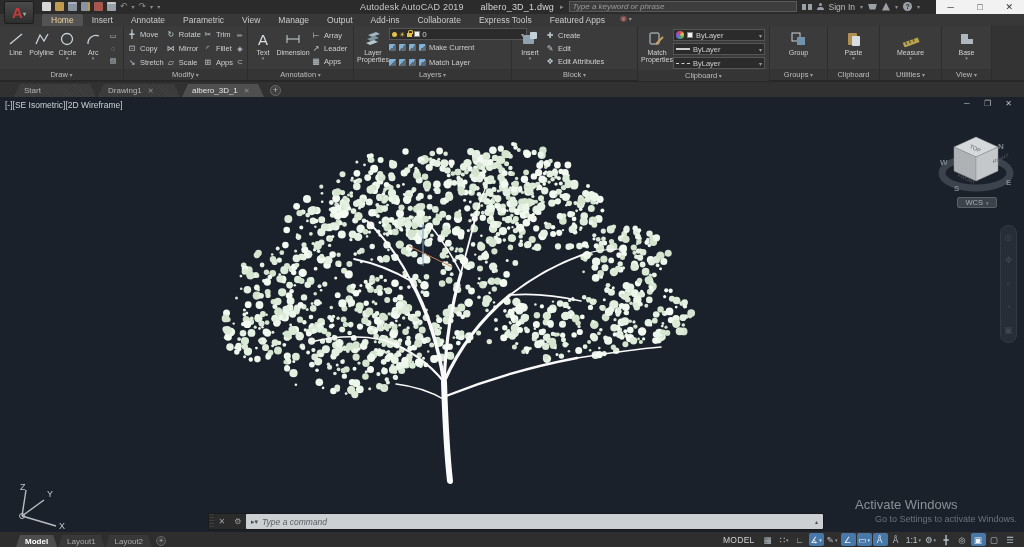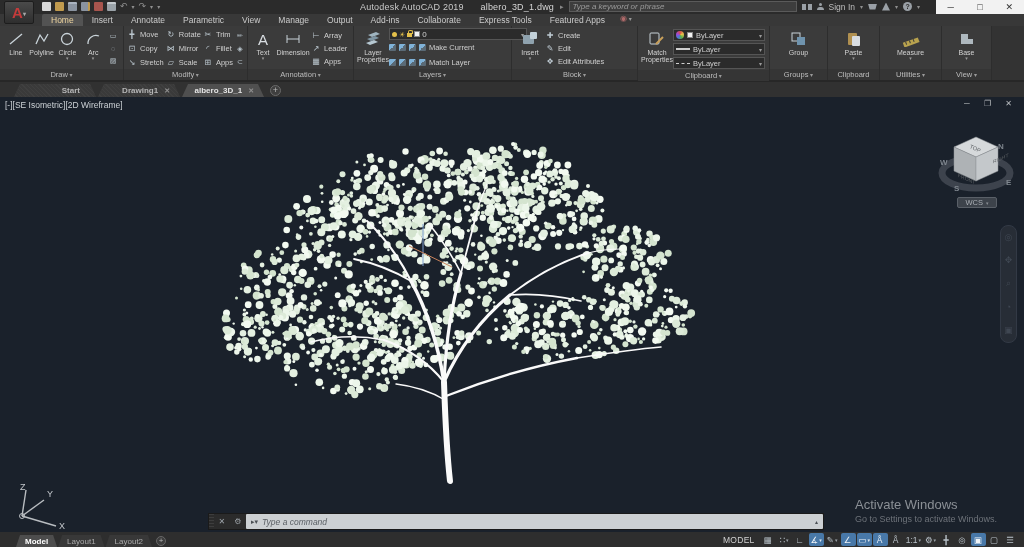--- a/index.html
+++ b/index.html
@@ -74,41 +74,41 @@
   .dd-caret{margin-left:auto;color:#9a9a9a;font-size:6px;}
   .lyr-mini{width:7px;height:7px;background:linear-gradient(135deg,#7fb2d8 50%,#5a6a76 50%);border-radius:1px;display:inline-block;}
   
   .prop-row{display:flex;align-items:center;gap:3px;height:12px;background:#2b2b2b;border:1px solid #555;padding:0 2px;width:92px;color:#cfcfcf;font-size:7.5px;margin:1px 0;}
   .cwheel{width:8px;height:8px;border-radius:50%;background:conic-gradient(#d84a4a,#e8c34a,#5ab04a,#4a7ad8,#a04ad8,#d84a4a);}
   .lwline{width:14px;height:2px;background:#cfcfcf;}
   .ltline{width:14px;height:0;border-top:1px dashed #cfcfcf;}
 
   
   .filetabs{position:absolute;top:82px;left:0;width:1024px;height:15px;background:#313131;display:flex;align-items:flex-end;padding-left:14px;gap:2px;z-index:20;}
-  .ftab{height:13px;min-width:82px;padding:0 10px;font-size:8px;color:#b5b5b5;background:#3a3a3a;clip-path:polygon(6px 0,calc(100% - 6px) 0,100% 100%,0 100%);display:flex;align-items:center;justify-content:flex-end;gap:6px;background-image:repeating-linear-gradient(45deg,#3a3a3a 0,#3a3a3a 2px,#404040 2px,#404040 3px);font-weight:bold;}
+  .ftab{height:13px;min-width:82px;padding:0 10px;font-size:8px;color:#b5b5b5;background:#3a3a3a;clip-path:polygon(6px 0,calc(100% - 6px) 0,100% 100%,0 100%);display:flex;align-items:center;justify-content:flex-start;gap:6px;background-image:repeating-linear-gradient(45deg,#3a3a3a 0,#3a3a3a 2px,#404040 2px,#404040 3px);}
   .ftab.active{background:#4f4f4f;background-image:none;color:#e4e4e4;}
   .ftab .fx{color:#8f8f8f;font-size:7px;}
   .ftab-plus{width:11px;height:11px;border-radius:50%;background:#3f3f3f;border:1px solid #6a6a6a;color:#b9b9b9;font-size:9px;line-height:9px;text-align:center;margin-left:4px;margin-bottom:1px;}
 
   
   .viewport{position:absolute;top:97px;left:0;width:1024px;height:435px;background:#1a212b;}
   .vplabel{position:absolute;left:5px;top:3px;color:#cdd2d6;font-size:8.5px;z-index:5;}
   .vp-winctl{position:absolute;right:6px;top:2px;color:#b9bdc1;font-size:8px;letter-spacing:6px;z-index:5;}
   #scene{position:absolute;left:0;top:0;}
   
   .vcube{position:absolute;left:936px;top:28px;z-index:6;}
   .wcsbtn{position:absolute;left:957px;top:100px;width:40px;height:11px;background:#3d434b;border:1px solid #5a6068;border-radius:2px;color:#a9aeb4;font-size:7.5px;display:flex;align-items:center;justify-content:center;gap:3px;z-index:6;}
   .wcsbtn:after{content:"▾";font-size:5px;color:#8a8f95;}
   
   .navbar{position:absolute;left:1000px;top:128px;width:17px;height:118px;background:#272d36;border:1px solid #323945;border-radius:8px;display:flex;flex-direction:column;align-items:center;justify-content:space-around;z-index:6;}
   .nav-ic{color:#3f4752;font-size:9px;line-height:9px;}
   
   .watermark{position:absolute;left:855px;top:400px;z-index:5;}
   .wm1{color:#8b9096;font-size:13px;}
-  .wm2{color:#6d7279;font-size:9px;margin-top:2px;}
+  .wm2{color:#6d7279;font-size:9px;margin-top:2px;margin-left:20px;}
   
   .cmddock{position:absolute;left:208px;top:416px;width:616px;height:17px;display:flex;z-index:8;border:1px solid #1a1a1a;background:#2b2b2b;}
   .cmd-grip{width:5px;background:repeating-linear-gradient(#3d3d3d 0,#3d3d3d 1px,#2b2b2b 1px,#2b2b2b 3px);}
   .cmd-btns{width:32px;display:flex;align-items:center;justify-content:space-around;color:#9aa0a6;font-size:8px;}
   .cmd-field{flex:1;background:#ccd0d3;display:flex;align-items:center;gap:4px;padding:0 5px;border-radius:1px;}
   .cmd-kbd{color:#4a4f54;font-size:7px;}
   .cmd-text{color:#5a5f64;font-size:8.5px;font-style:italic;flex:1;}
   .cmd-endcaret{color:#4a4f54;font-size:6px;}
 
   

